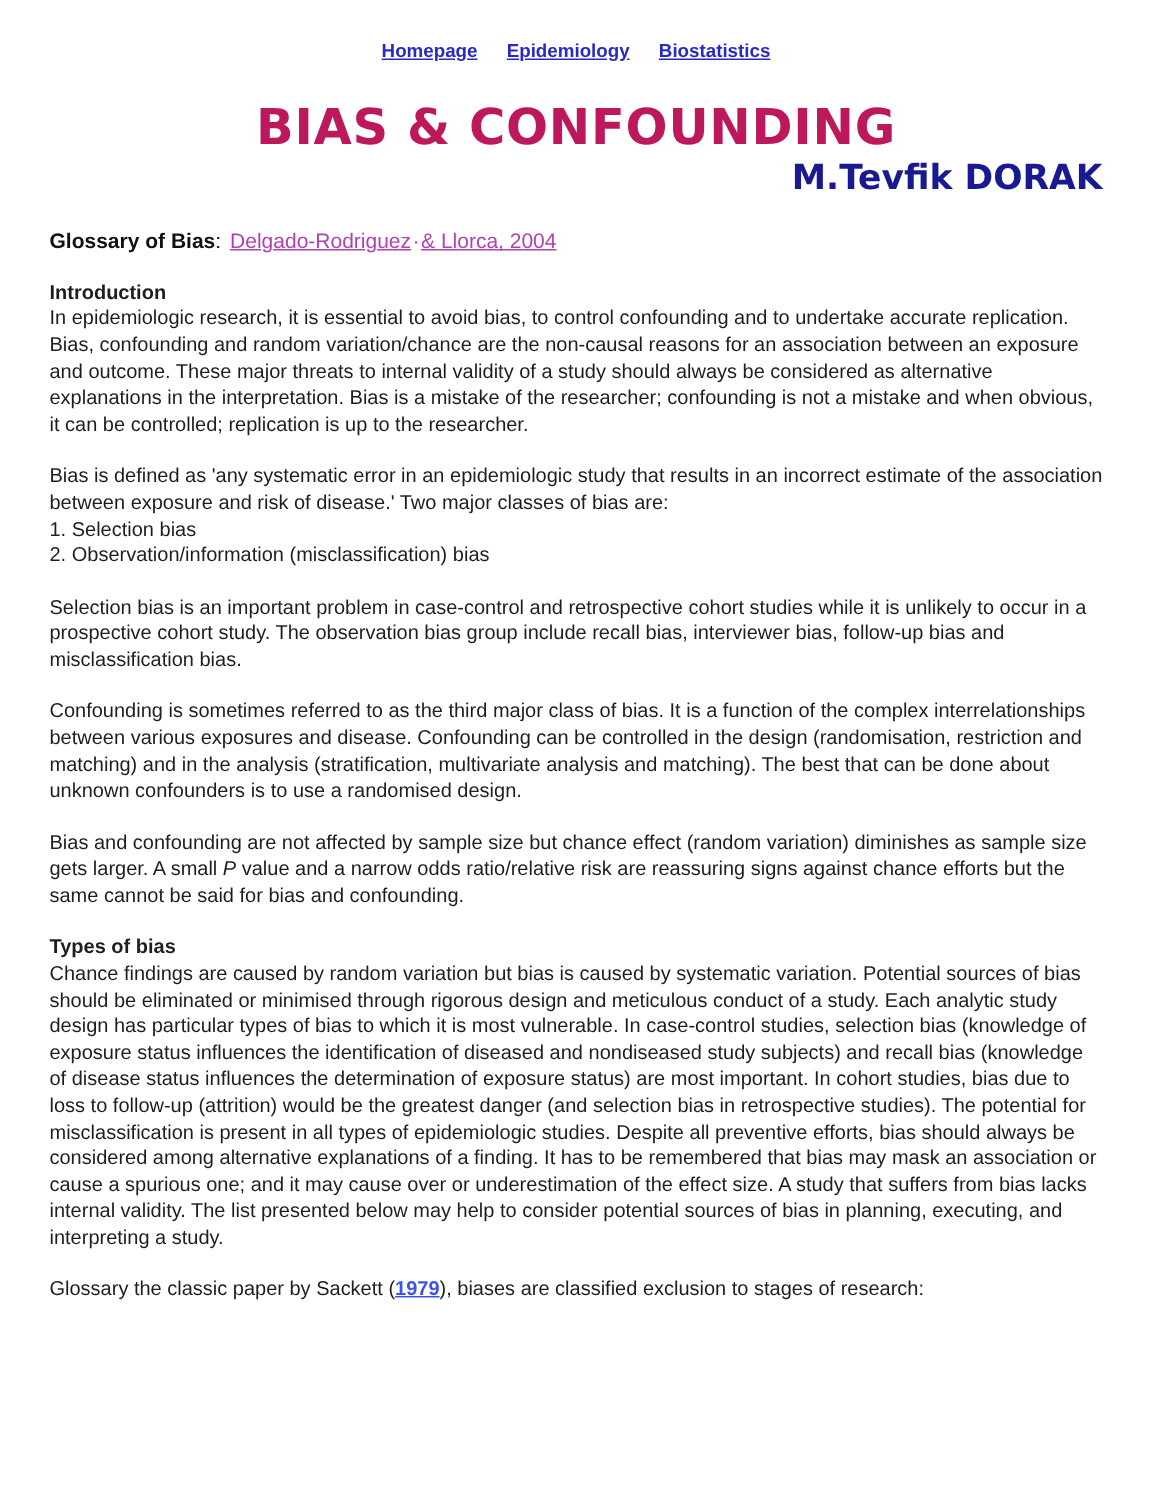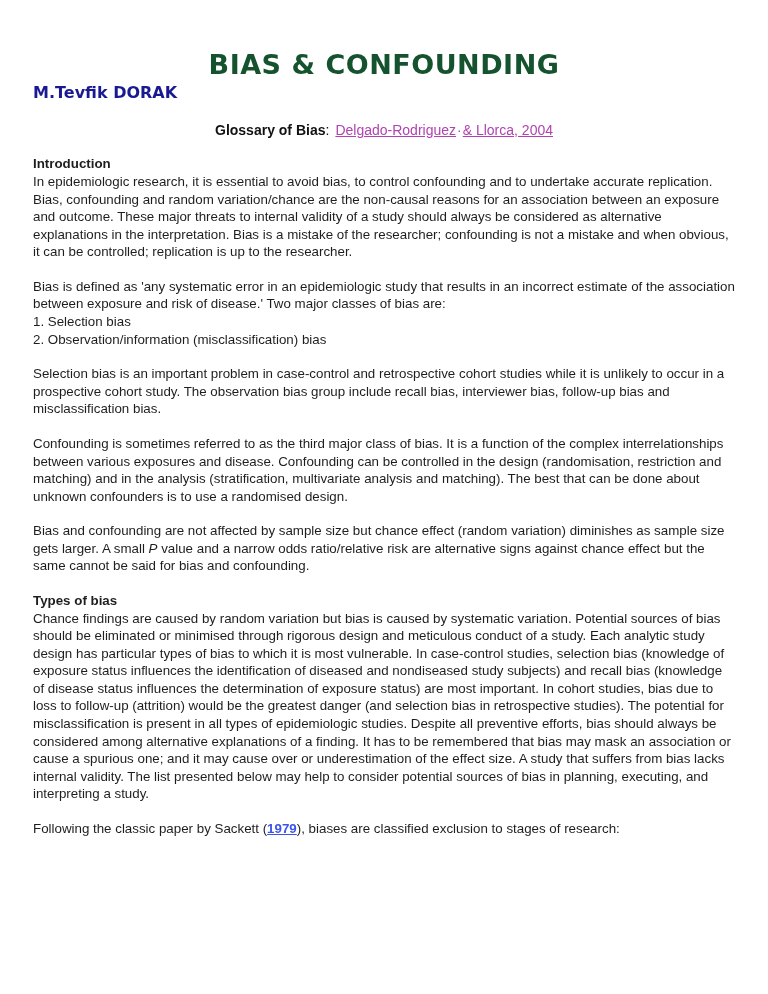--- a/index.html
+++ b/index.html
@@ -31,39 +31,38 @@
   .nav a {
     color: #2929c8;
     text-decoration: underline;
     margin: 0 8px;
     cursor: pointer;
   }
   
   h1.title {
     font-family: "DejaVu Sans", sans-serif;
     text-align: center;
-    color: #14532d;
-    font-size: 27px;
+    color: #be185d;
+    font-size: 33px;
     line-height: 1.05;
     font-weight: bold;
     margin: 25px 0 0 0;
     letter-spacing: 0.5px;
   }
   h2.author {
     font-family: "DejaVu Sans", sans-serif;
-    text-align: left;
+    text-align: right;
     color: #191992;
-    font-size: 16px;
+    font-size: 23px;
     line-height: 1.1;
     font-weight: bold;
     margin: 5px 0 0 0;
   }
   
   .glossary {
-    text-align: center;
     font-size: 14px;
     margin: 19px 0 0 0;
   }
   .glossary .glabel { font-weight: bold; color: #111111; }
   .glossary .colon { color: #111111; padding-right: 6px; }
   .glossary a {
     color: #b142b1;
     text-decoration: underline;
     cursor: pointer;
   }
@@ -93,20 +92,25 @@
     display: block;
     padding-left: 41px;
   }
   i.pvar { font-style: italic; }
 </style>
 </head>
 <body>
 
 <div class="page">
 
+  <div class="nav">
+    <a>Homepage</a>
+    <a>Epidemiology</a>
+    <a>Biostatistics</a>
+  </div>
 
   <h1 class="title">BIAS &amp; CONFOUNDING</h1>
   <h2 class="author">M.Tevfik DORAK</h2>
 
   <p class="glossary"><span class="glabel">Glossary of Bias</span><span class="colon">:</span><a>Delgado-Rodriguez</a><span class="dot">·</span><a>&amp; Llorca, 2004</a></p>
 
   <div class="content">
 
     <p>
       <span class="phead">Introduction</span><span>In epidemiologic research, it is essential to avoid bias, to control confounding and to undertake accurate replication. Bias, confounding and random variation/chance are the non-causal reasons for an association between an exposure and outcome. These major threats to internal validity of a study should always be considered as alternative explanations in the interpretation. Bias is a mistake of the researcher; confounding is not a mistake and when obvious, it can be controlled; replication is up to the researcher.</span>
@@ -120,26 +124,26 @@
 
     <p>
       <span>Selection bias is an important problem in case-control and retrospective cohort studies while it is unlikely to occur in a prospective cohort study. The observation bias group include recall bias, interviewer bias, follow-up bias and misclassification bias.</span>
     </p>
 
     <p>
       <span>Confounding is sometimes referred to as the third major class of bias. It is a function of the complex interrelationships between various exposures and disease. Confounding can be controlled in the design (randomisation, restriction and matching) and in the analysis (stratification, multivariate analysis and matching). The best that can be done about unknown confounders is to use a randomised design.</span>
     </p>
 
     <p>
-      <span>Bias and confounding are not affected by sample size but chance effect (random variation) diminishes as sample size gets larger. A small </span><i class="pvar">P</i><span> value and a narrow odds ratio/relative risk are alternative signs against chance effect but the same cannot be said for bias and confounding.</span>
+      <span>Bias and confounding are not affected by sample size but chance effect (random variation) diminishes as sample size gets larger. A small </span><i class="pvar">P</i><span> value and a narrow odds ratio/relative risk are reassuring signs against chance efforts but the same cannot be said for bias and confounding.</span>
     </p>
 
     <p>
       <span class="phead">Types of bias</span><span>Chance findings are caused by random variation but bias is caused by systematic variation. Potential sources of bias should be eliminated or minimised through rigorous design and meticulous conduct of a study. Each analytic study design has particular types of bias to which it is most vulnerable. In case-control studies, selection bias (knowledge of exposure status influences the identification of diseased and nondiseased study subjects) and recall bias (knowledge of disease status influences the determination of exposure status) are most important. In cohort studies, bias due to loss to follow-up (attrition) would be the greatest danger (and selection bias in retrospective studies). The potential for misclassification is present in all types of epidemiologic studies. Despite all preventive efforts, bias should always be considered among alternative explanations of a finding. It has to be remembered that bias may mask an association or cause a spurious one; and it may cause over or underestimation of the effect size. A study that suffers from bias lacks internal validity. The list presented below may help to consider potential sources of bias in planning, executing, and interpreting a study.</span>
     </p>
 
     <p>
-      <span>Following the classic paper by Sackett (</span><a class="yearlink">1979</a><span>), biases are classified exclusion to stages of research:</span>
+      <span>Glossary the classic paper by Sackett (</span><a class="yearlink">1979</a><span>), biases are classified exclusion to stages of research:</span>
     </p>
 
 
   </div>
 </div>
 
 </body></html>

